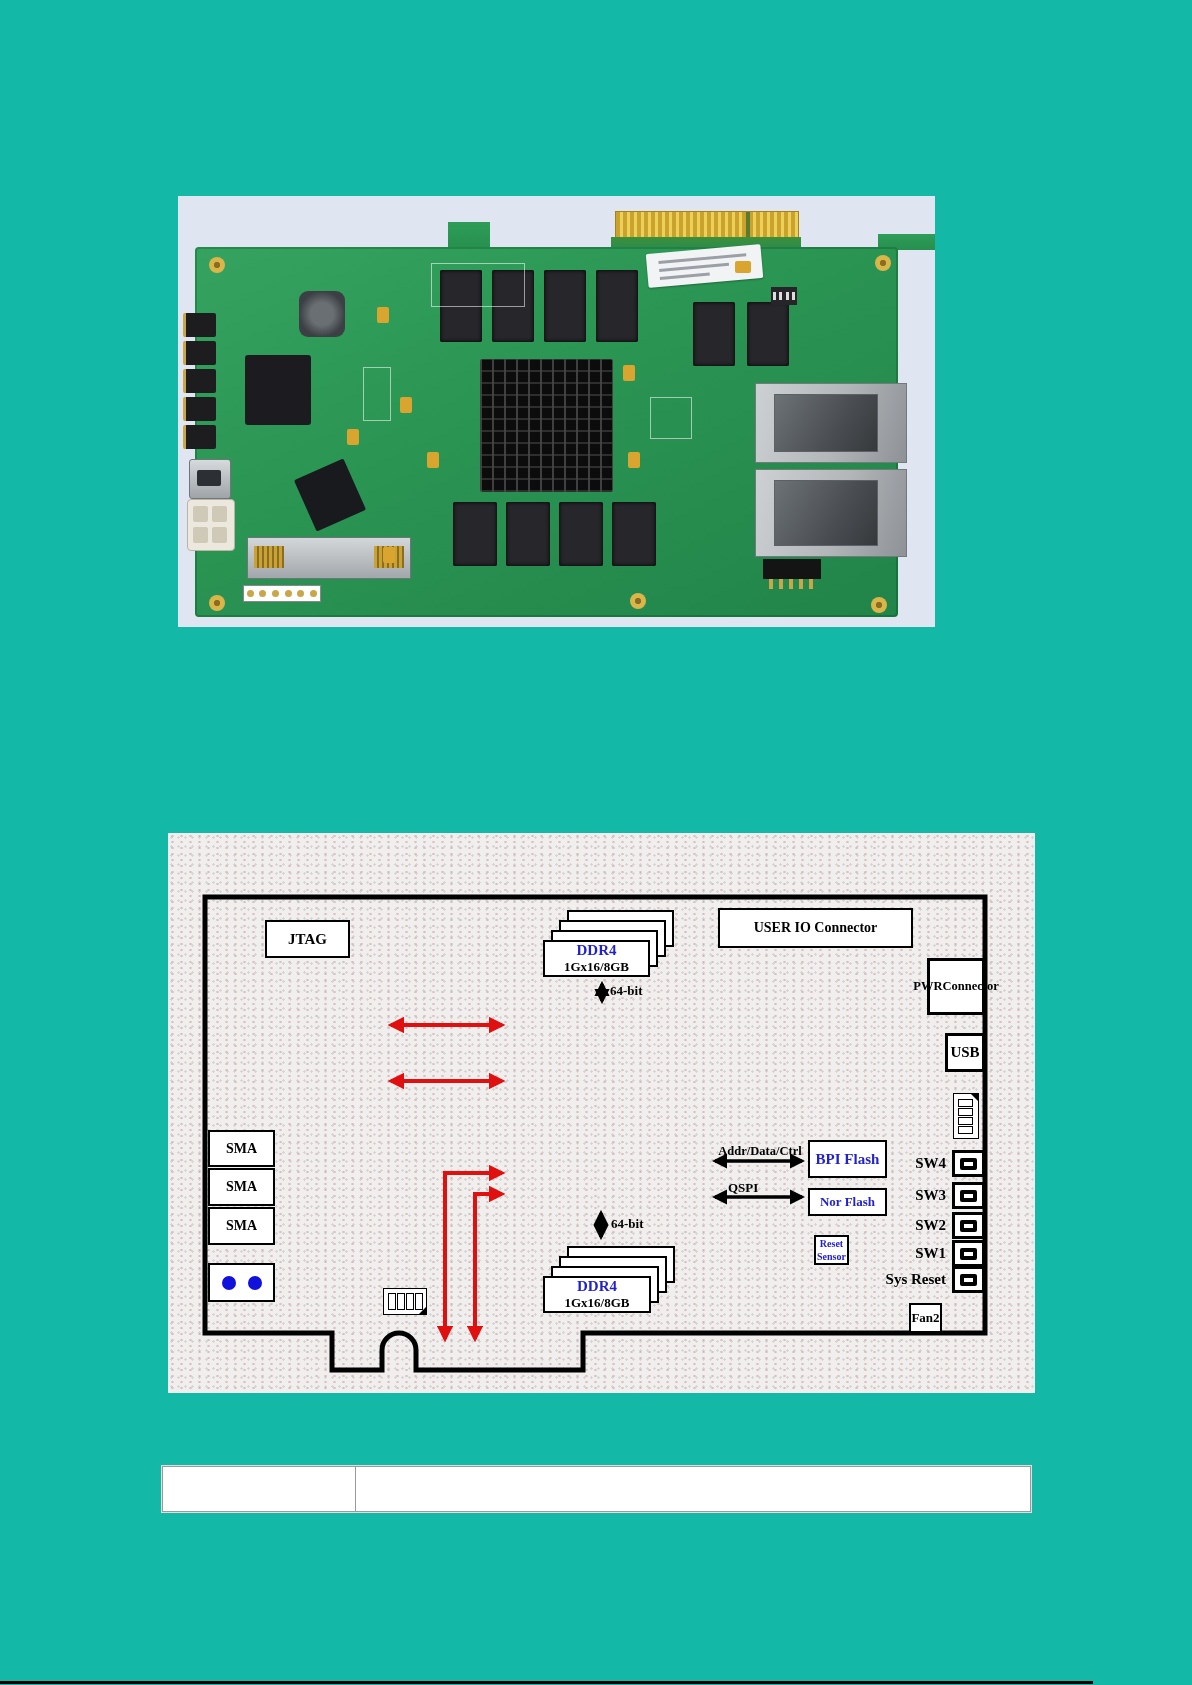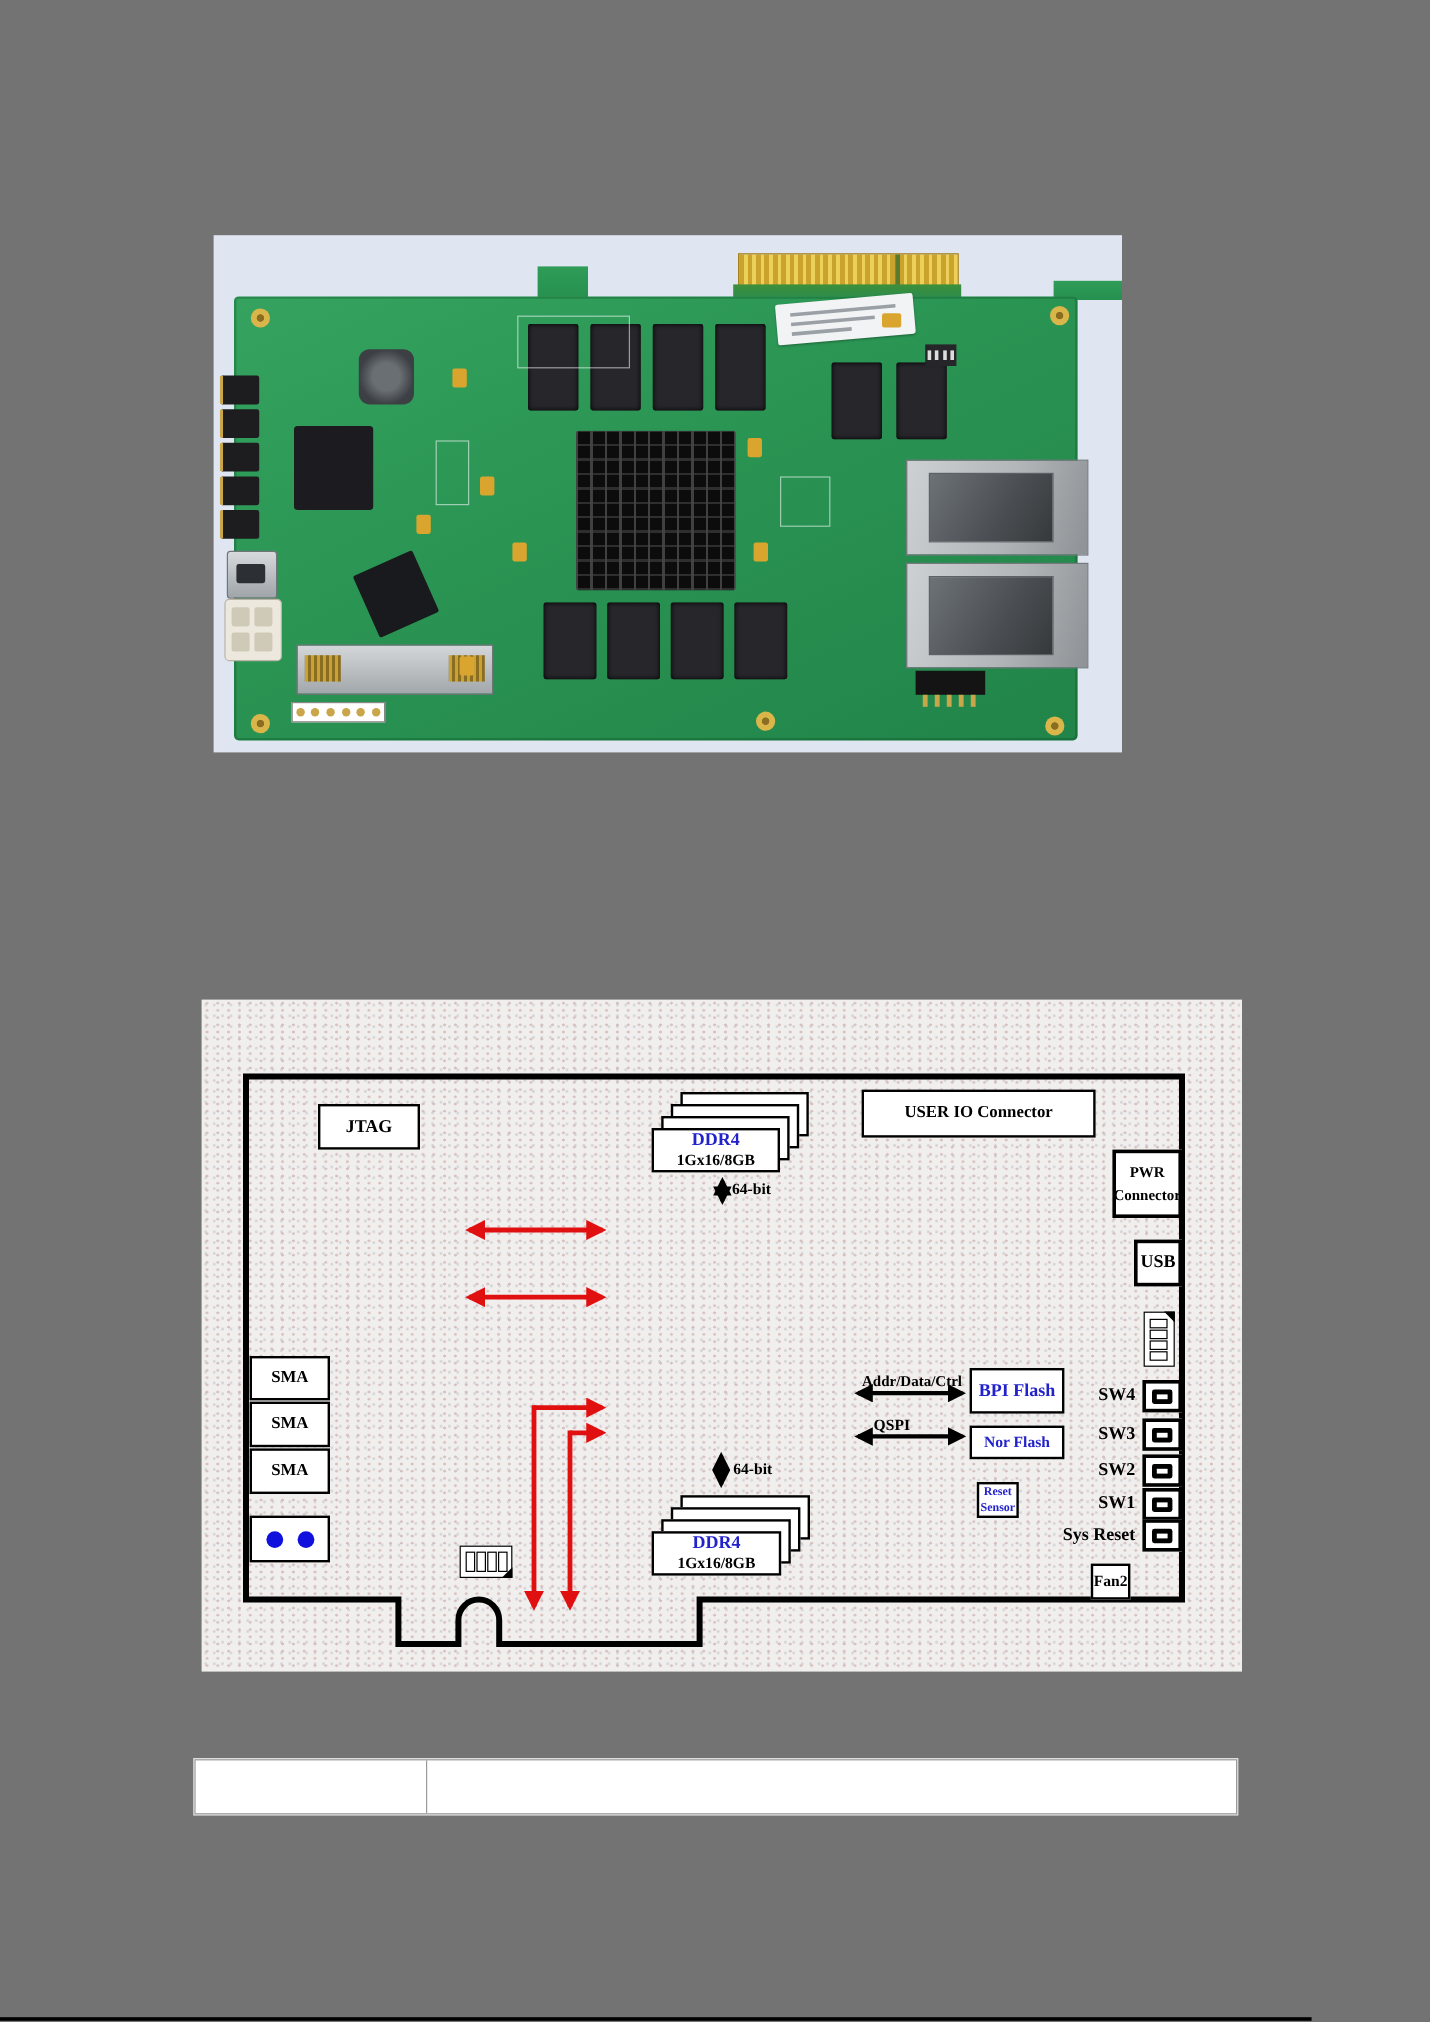--- a/index.html
+++ b/index.html
@@ -1,16 +1,16 @@
 <!DOCTYPE html>
 <html><head>
 <meta charset="utf-8">
 <style>
   html,body{margin:0;padding:0;background:#fff;}
-  #page{position:relative;width:1192px;height:1685px;background:#737373;overflow:hidden;
+  #page{position:relative;width:1192px;height:1685px;background:#14b8a6;overflow:hidden;
         font-family:"Liberation Serif","DejaVu Serif",serif;}
   
   #photo{position:absolute;left:178px;top:196px;width:757px;height:431px;background:#e0e6f1;}
   .pcb-board{position:absolute;left:17px;top:51px;width:703px;height:370px;border-radius:4px;
      background:linear-gradient(155deg,#35a35f 0%,#2a9453 45%,#218449 100%);
      box-shadow:inset 0 0 0 2px rgba(0,60,20,.25);}
   .pcb-tab{position:absolute;background:linear-gradient(#2f9c58,#26904e);}
   .gold-edge{position:absolute;left:437px;top:15px;width:182px;height:26px;
      background:repeating-linear-gradient(90deg,#c9a32c 0 4px,#ecd05a 4px 7px);
      border:1px solid #a5821e;}
@@ -256,21 +256,21 @@
       <div class="ddr-card ddr-front" style="left:0;top:30px;width:108px;height:37px;">
         <span class="blue" style="font-weight:bold;font-size:15px;">DDR4</span>
         <span style="font-weight:bold;font-size:13px;">1Gx16/8GB</span>
       </div>
     </div>
     <span class="dlabel" style="left:443px;top:383px;font-size:13px;">64-bit</span>
 
     <div class="dbox" style="left:550px;top:75px;width:195px;height:40px;font-size:14px;">
       <span>USER IO Connector</span>
     </div>
-    <div class="dbox b3" style="left:759px;top:125px;width:58px;height:57px;font-size:12.5px;flex-direction:column;line-height:1.5;align-items:center;">
+    <div class="dbox b3" style="left:759px;top:125px;width:58px;height:57px;font-size:12.5px;flex-direction:row;line-height:1.5;align-items:center;">
       <span>PWR</span>
       <span>Connector</span>
     </div>
     <div class="dbox b3" style="left:777px;top:200px;width:40px;height:39px;font-size:15px;">
       <span>USB</span>
     </div>
 
     <div class="dip-icon fold-tr" style="left:785px;top:260px;width:24px;height:44px;">
       <span class="slot" style="left:4px;top:5px;width:13px;height:6px;"></span>
       <span class="slot" style="left:4px;top:14px;width:13px;height:6px;"></span>

